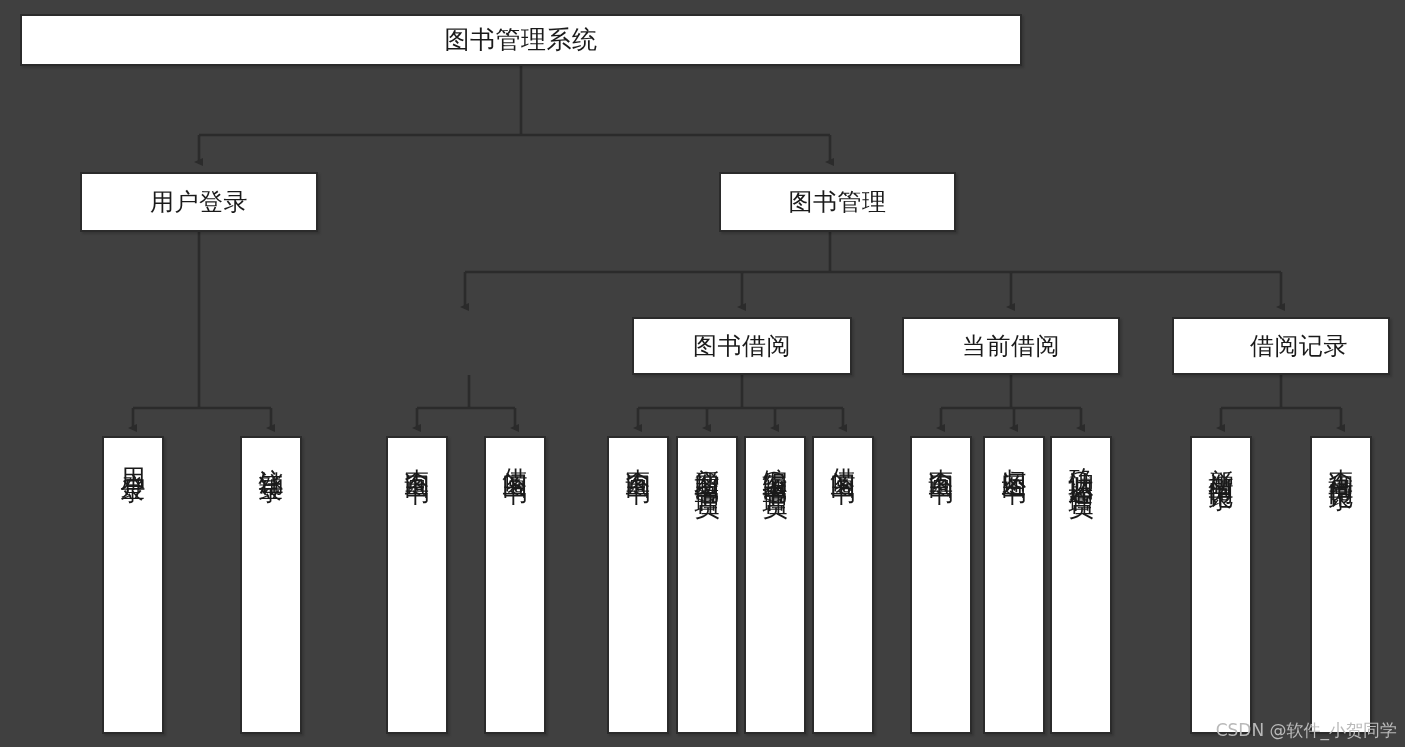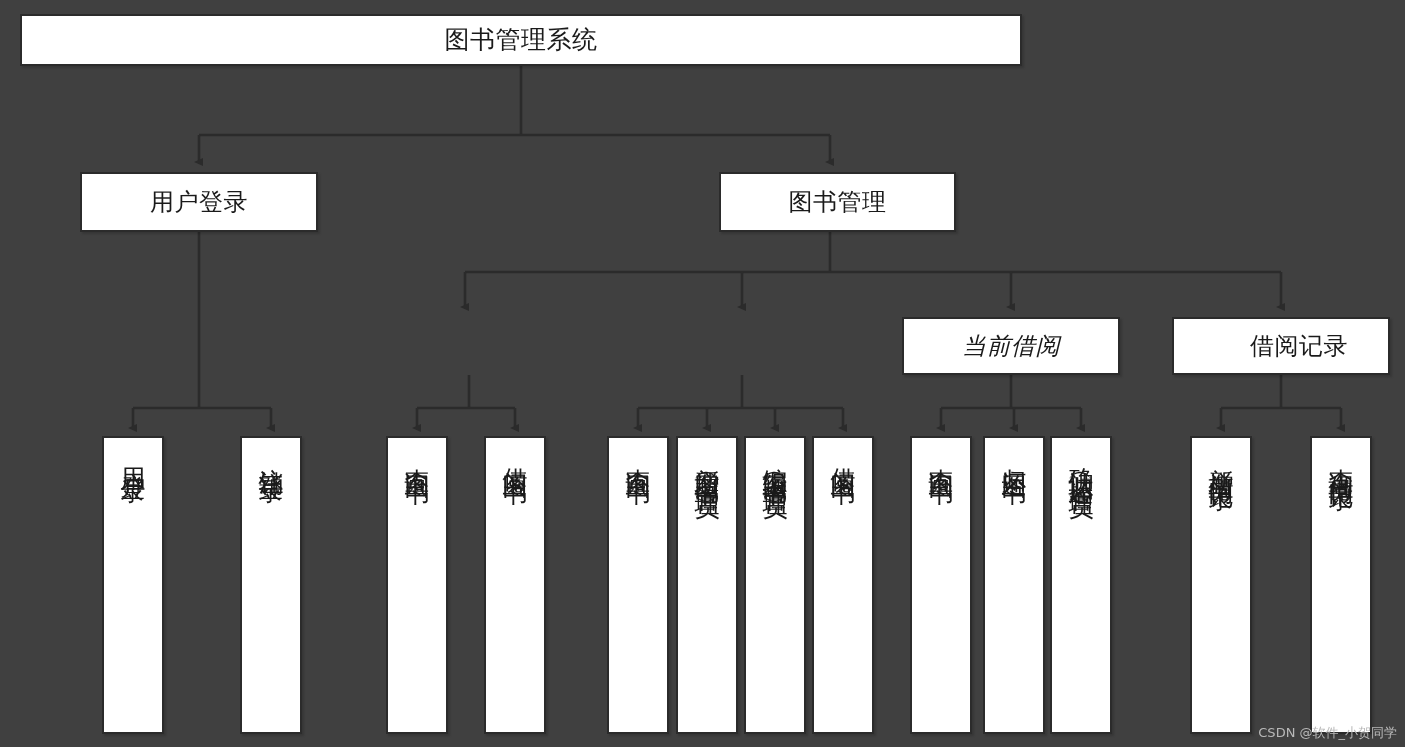--- a/index.html
+++ b/index.html
@@ -57,21 +57,21 @@
     writing-mode: vertical-rl;
     text-orientation: upright;
     font-size: 25px;
     letter-spacing: 4px;
     line-height: 1;
   }
   .watermark {
     position: absolute;
     right: 8px;
     bottom: 5px;
-    font-size: 13px;
+    font-size: 17px;
     color: #b9b9b9;
     white-space: nowrap;
     font-family: "DejaVu Sans", "Liberation Sans", sans-serif;
   }
 </style>
 </head>
 <body>
 
 <div id="canvas">
 
@@ -129,21 +129,24 @@
     <span class="label">图书管理系统</span>
   </div>
 
   <div class="node horiz" style="left:80px; top:172px; width:238px; height:60px;">
     <span class="label">用户登录</span>
   </div>
   <div class="node horiz" style="left:711px; top:172px; width:237px; height:60px;margin-left:8px;">
     <span class="label">图书管理</span>
   </div>
 
-  <div class="node horiz" style="left:902px; top:317px; width:218px; height:58px;font-style:italic;">
+  <div class="node horiz" style="left:632px; top:317px; width:220px; height:58px;">
+    <span class="label">图书借阅</span>
+  </div>
+  <div class="node horiz" style="left:902px; top:317px; width:218px; height:58px;">
     <span class="label">当前借阅</span>
   </div>
   <div class="node horiz" style="left:1172px; top:317px; width:218px; height:58px;padding-left:36px;">
     <span class="label">借阅记录</span>
   </div>
 
   <div class="node vert" style="left:102px; top:436px; width:62px; height:298px;">
     <span class="label">用户登录</span>
   </div>
   <div class="node vert" style="left:240px; top:436px; width:62px; height:298px;">

